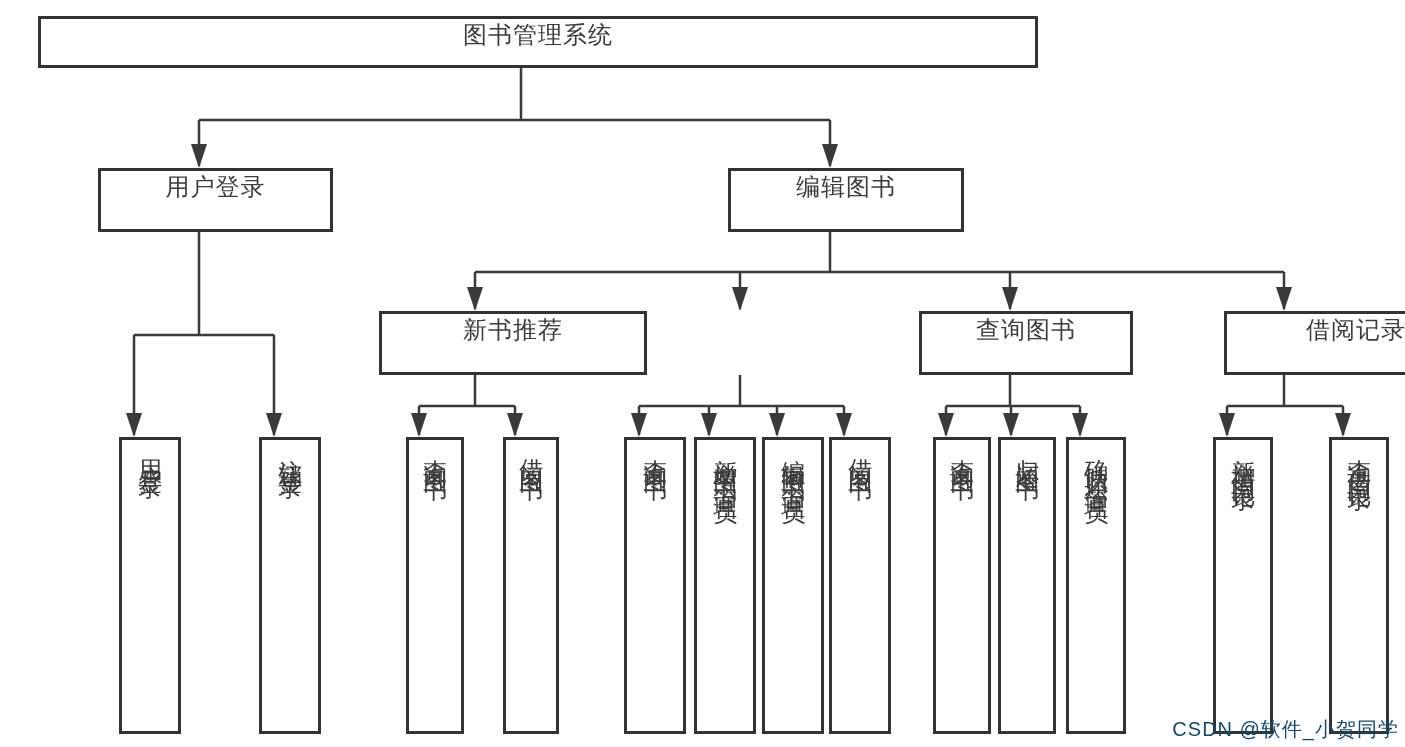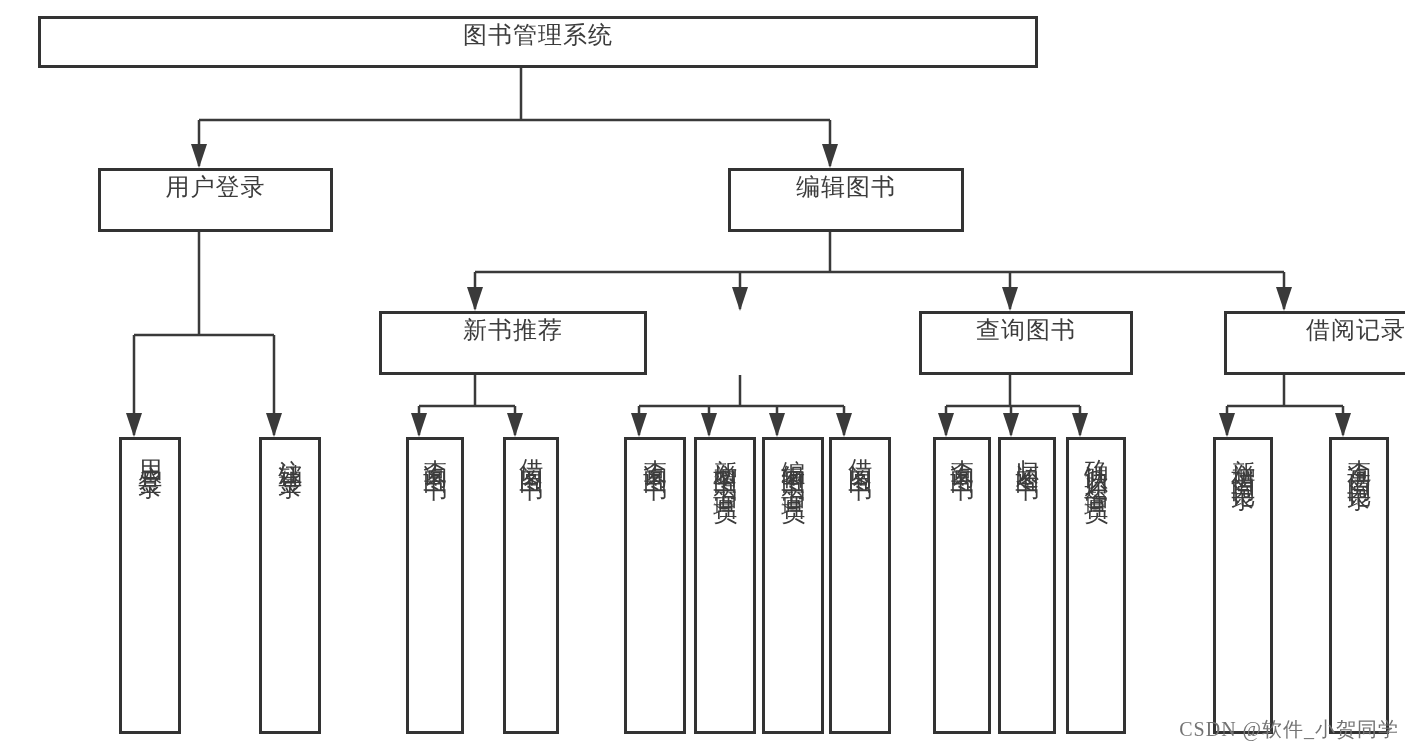--- a/index.html
+++ b/index.html
@@ -14,21 +14,21 @@
   }
   .box .label {
     color:#3c3c3c; font-size:24px; letter-spacing:1px; white-space:nowrap;
   }
   .box.v .label {
     writing-mode:vertical-rl; font-size:24px; letter-spacing:6px;
     white-space:normal; line-height:1.1;
   }
   .watermark {
     position:absolute; right:6px; top:716px; font-size:20px;
-    color:#737373; letter-spacing:1px; white-space:nowrap;font-family:Liberation Serif, serif;
+    color:#0c4a6e; letter-spacing:1px; white-space:nowrap;
   }
 </style>
 </head>
 <body>
 
 <div class="stage">
 
   <svg class="wires" viewBox="0 0 1405 747" xmlns="http://www.w3.org/2000/svg">
     <path fill="none" stroke="#3a3a3a" stroke-width="2.5" d="
       M521,68 V120 M199,120 H830 M199,120 V166 M830,120 V166

